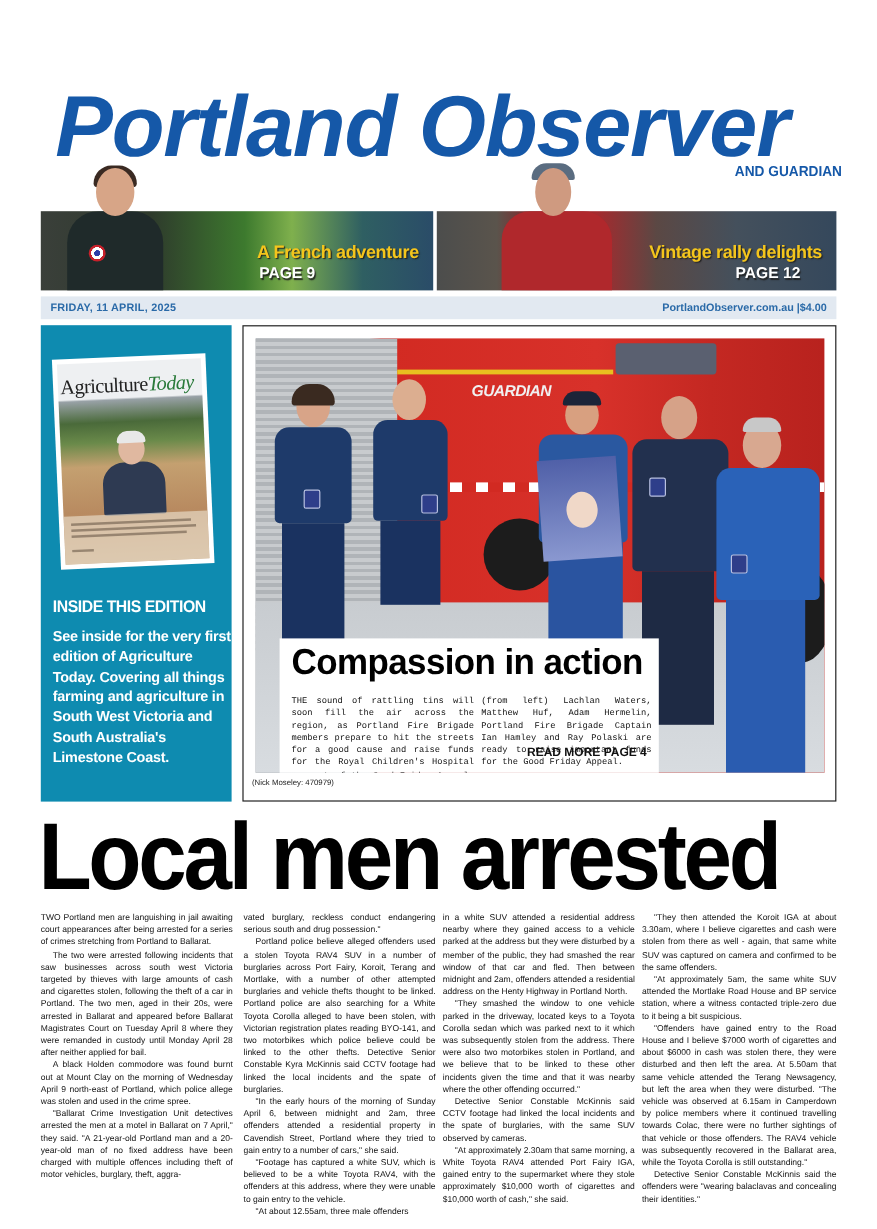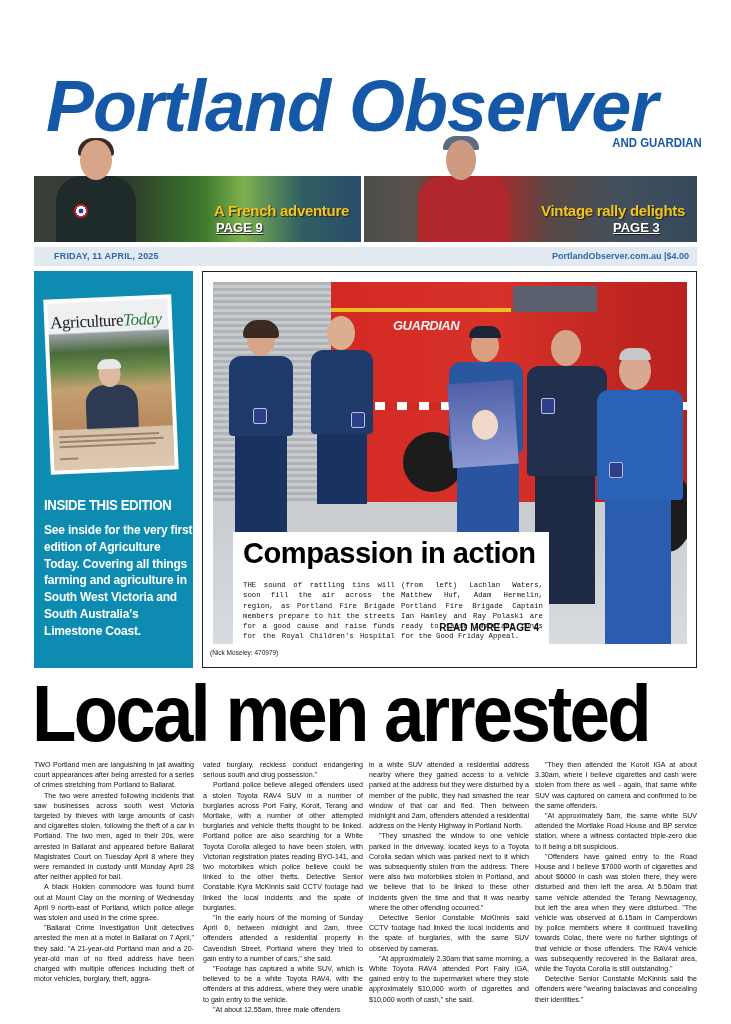--- a/index.html
+++ b/index.html
@@ -27,35 +27,35 @@
   .teaser-left .figure-rosette { left: 40px; top: 28px; width: 14px; height: 14px; border-radius: 50%; background: radial-gradient(circle, #2d3da8 0 25%, #ffffff 26% 50%, #c8202a 51% 100%); }
   .teaser-right .figure-body { left: 54px; top: 0; width: 92px; height: 66px; background: #b0282c; border-radius: 24px 24px 0 0; }
   .teaser-headline {
     position: absolute; right: 12px; top: 26px;
     font-family: "Liberation Sans", sans-serif; font-weight: 700; font-size: 15px;
     color: #f4c51c; text-shadow: 1px 1px 1px #222; white-space: nowrap; letter-spacing: -0.3px;
   }
   .teaser-page {
     position: absolute; top: 44px;
     font-family: "Liberation Sans", sans-serif; font-weight: 700; font-size: 13px;
-    color: #ffffff; text-shadow: 1px 1px 1px #222; white-space: nowrap; text-decoration: underline;
+    color: #ffffff; text-shadow: 1px 1px 1px #222; white-space: nowrap;
   }
   .teaser-left .teaser-page { left: 182px; }
   .teaser-right .teaser-page { left: 249px; }
 
   .head-face { position: absolute; border-radius: 50%; }
   .face-left { left: 80px; top: 140px; width: 32px; height: 40px; background: #d7a587; }
   .face-left-hair { left: 78px; top: 138px; width: 36px; height: 18px; background: #3a2a22; border-radius: 18px 18px 4px 4px; position: absolute; }
   .face-right { left: 446px; top: 140px; width: 30px; height: 40px; background: #cf9a80; }
   .face-right-cap { left: 443px; top: 136px; width: 36px; height: 14px; background: #5a6c80; border-radius: 14px 14px 2px 2px; position: absolute; }
 
   .dateline { position: absolute; left: 34px; top: 247px; width: 663px; height: 19px; background: #e2e9f1; }
   .dateline-date {
     position: absolute; left: 8px; top: 4px; font-family: "Liberation Sans", sans-serif;
-    font-weight: 700; font-size: 9px; color: #2a6aa8; letter-spacing: 0.2px; margin-left: 12px;
+    font-weight: 700; font-size: 9px; color: #2a6aa8; letter-spacing: 0.2px;
   }
   .dateline-site {
     position: absolute; right: 8px; top: 4px; font-family: "Liberation Sans", sans-serif;
     font-weight: 700; font-size: 9px; color: #2a6aa8;
   }
 
   .sidebar { position: absolute; left: 34px; top: 271px; width: 159px; height: 397px; background: #0e8bb0; }
   .ag-cover {
     position: absolute; left: 13px; top: 26px; width: 128px; height: 175px;
     background: #ffffff; transform: rotate(-2.5deg); padding: 4px;
@@ -144,21 +144,21 @@
 
 <div class="teaser teaser-left">
   <div class="figure figure-body"></div>
   <div class="figure figure-rosette"></div>
   <div class="teaser-headline">A French adventure</div>
   <div class="teaser-page">PAGE 9</div>
 </div>
 <div class="teaser teaser-right">
   <div class="figure figure-body"></div>
   <div class="teaser-headline">Vintage rally delights</div>
-  <div class="teaser-page">PAGE 3</div>
+  <div class="teaser-page">PAGE 12</div>
 </div>
 
 <div class="face-left-hair"></div>
 <div class="head-face face-left"></div>
 <div class="face-right-cap"></div>
 <div class="head-face face-right"></div>
 
 <div class="dateline">
   <span class="dateline-date">FRIDAY, 11 APRIL, 2025</span>
   <span class="dateline-site">PortlandObserver.com.au |$4.00</span>

